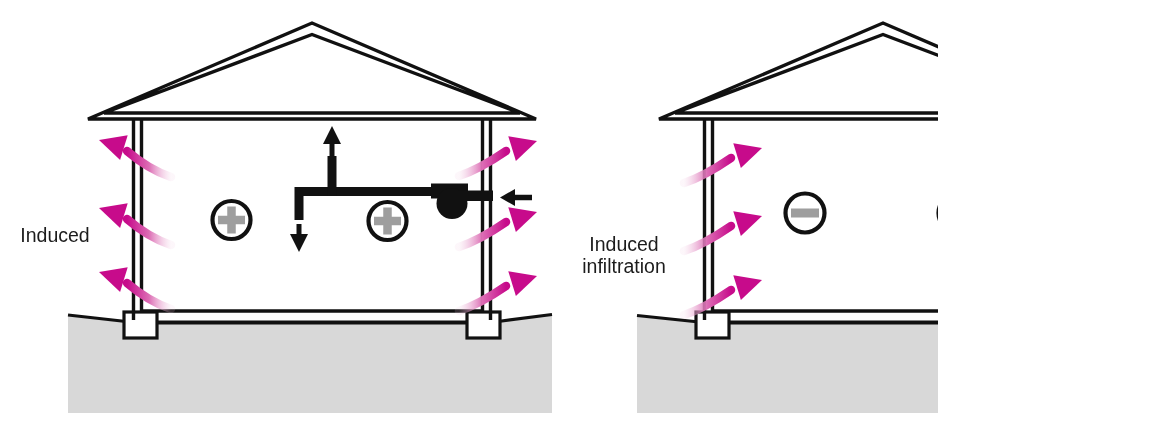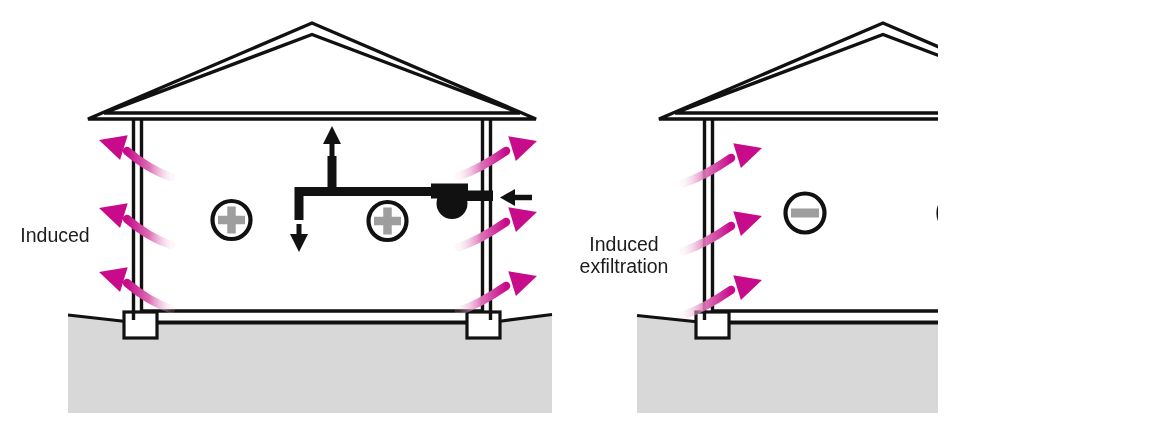--- a/index.html
+++ b/index.html
@@ -205,16 +205,16 @@
       </g>
     </g>
   </g>
 </svg>
 
   <div class="diagram-label" id="label-exfiltration">
     <div>Induced</div>
   </div>
   <div class="diagram-label" id="label-infiltration">
     <div>Induced</div>
-    <div>exfiltration</div>
+    <div>infiltration</div>
   </div>
 
 </div>
 
 </body></html>

